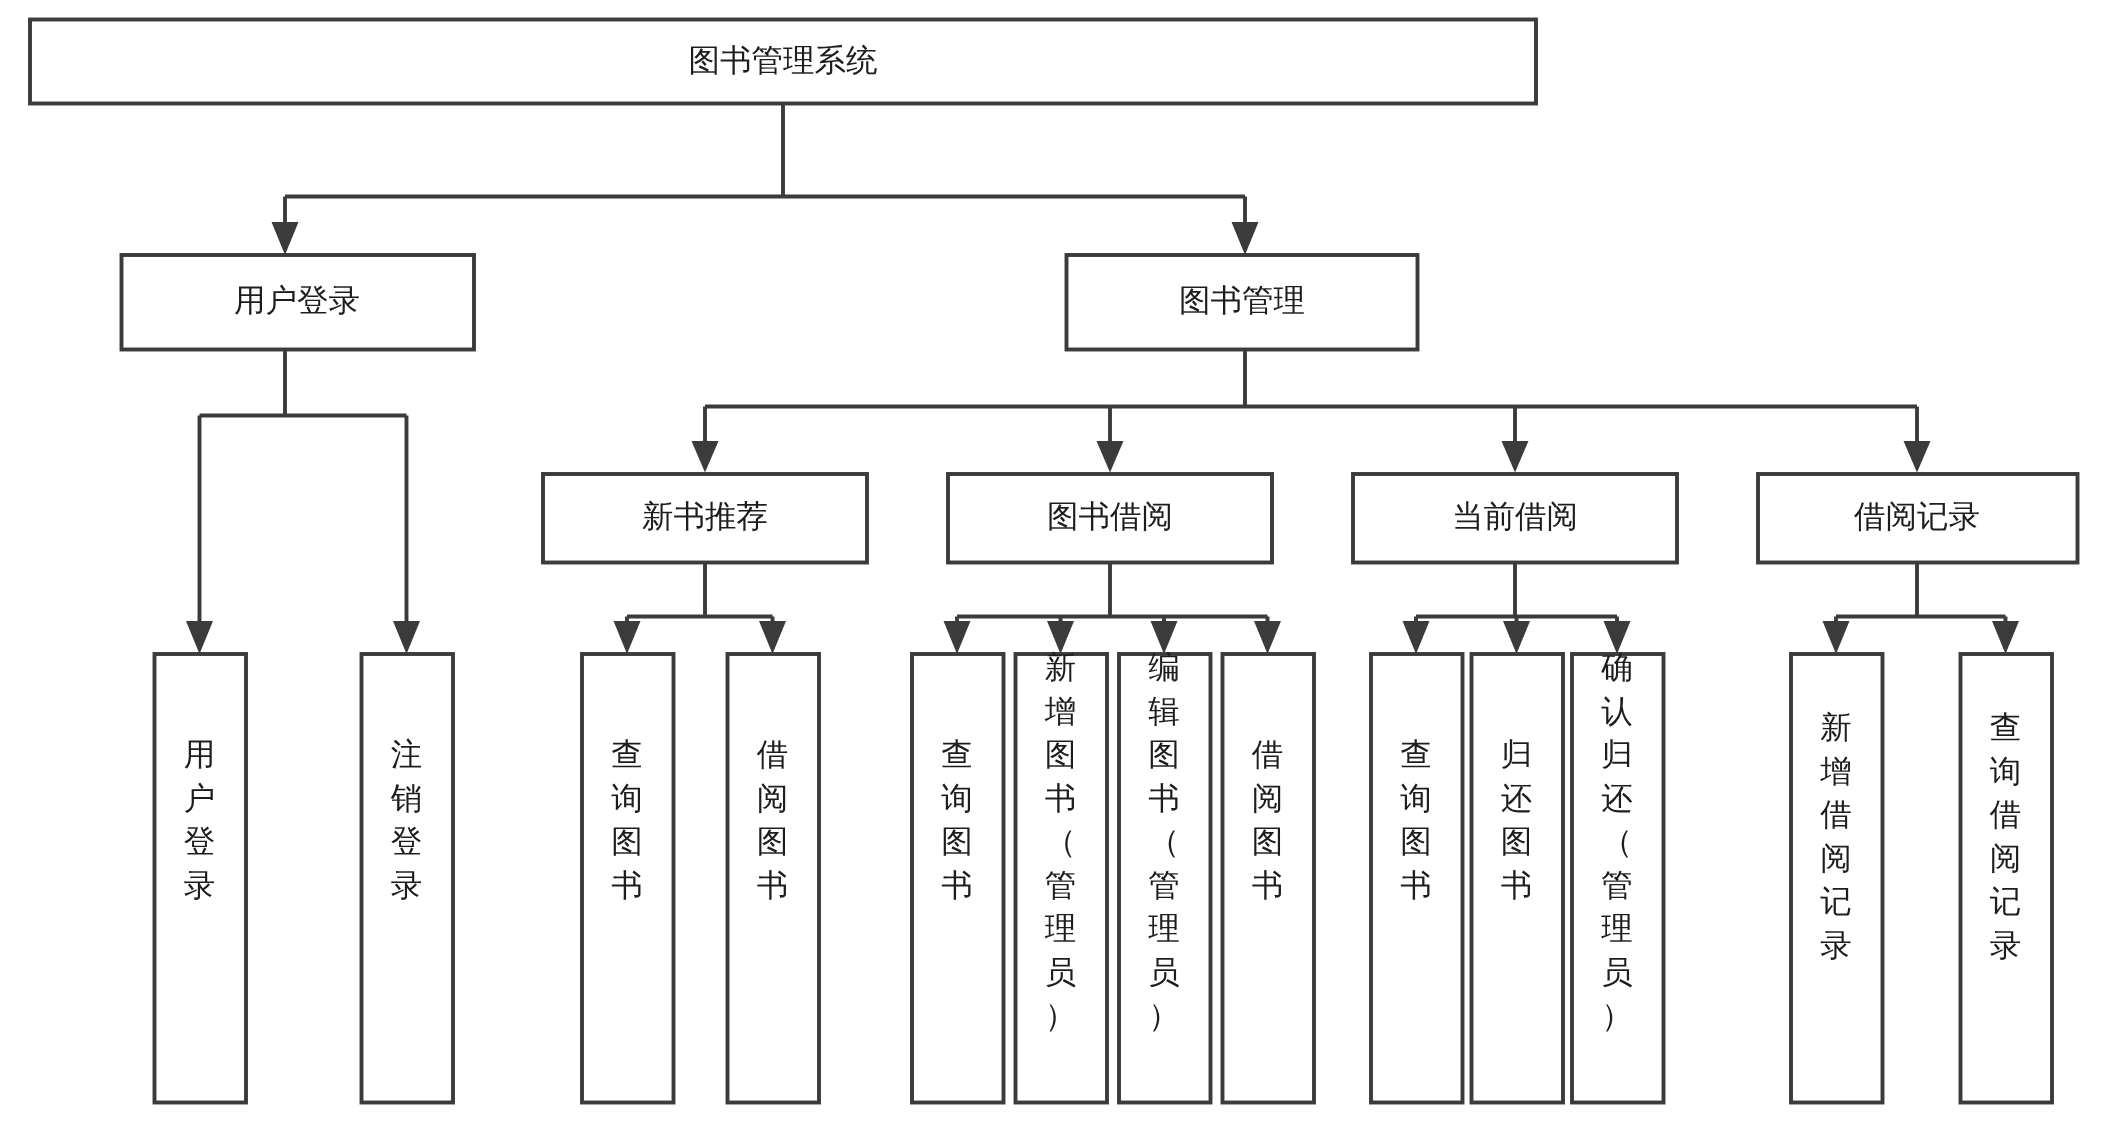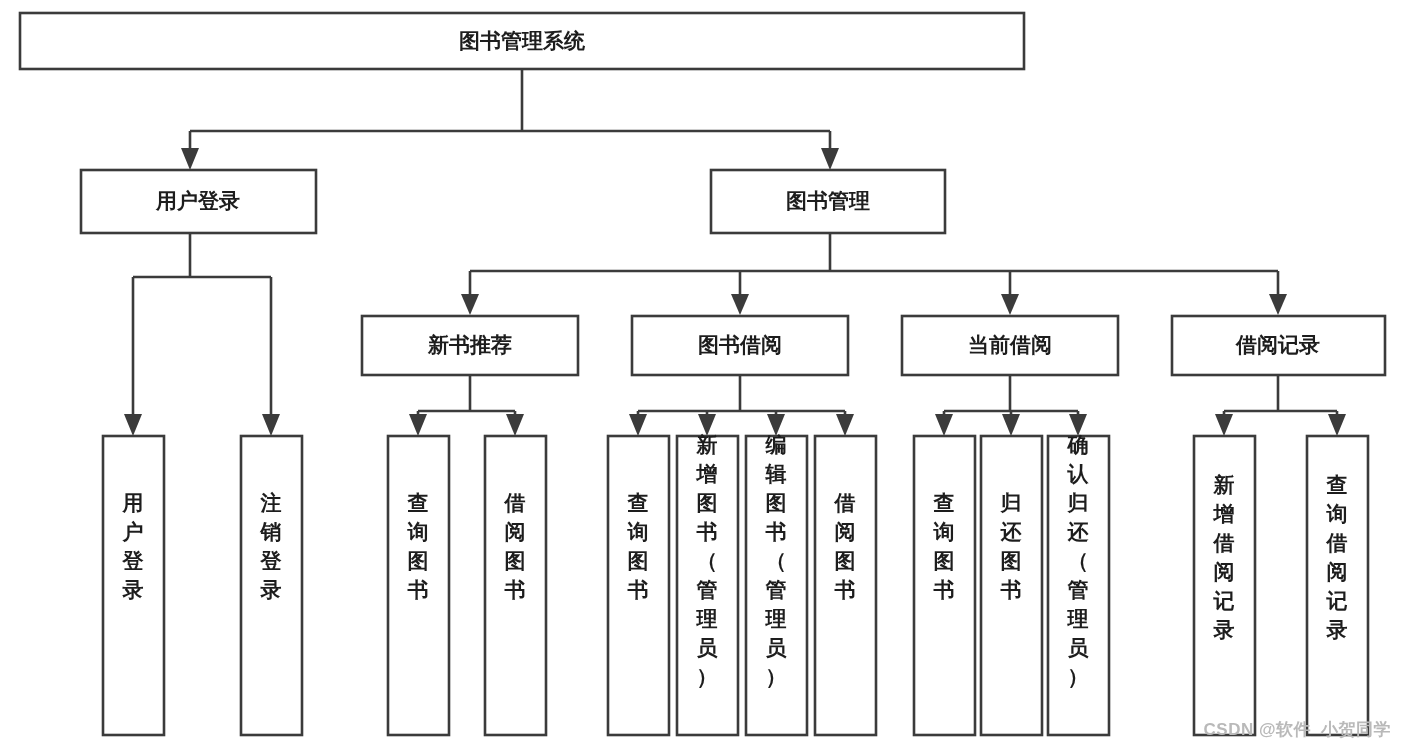--- a/index.html
+++ b/index.html
@@ -11,21 +11,20 @@
     width: 1405px;
     height: 747px;
     font-family: "Liberation Sans", "DejaVu Sans", sans-serif;
     overflow: hidden;
     position: relative;
   }
   #diagram-root {
     position: relative;
     width: 1405px;
     height: 747px;
-    font-weight: bold;
   }
   svg.flow {
     position: absolute;
     left: 0;
     top: 0;
     width: 1405px;
     height: 747px;
     display: block;
   }
   .node-box {
@@ -235,15 +234,14 @@
       <rect class="node-box" x="1194" y="436" width="61" height="299"></rect>
       <text class="node-label-v vlabel" x="1224" y="0"><tspan x="1224" y="492">新</tspan><tspan x="1224" y="521">增</tspan><tspan x="1224" y="550">借</tspan><tspan x="1224" y="579">阅</tspan><tspan x="1224" y="608">记</tspan><tspan x="1224" y="637">录</tspan></text>
     </g>
     <g>
       <rect class="node-box" x="1307" y="436" width="61" height="299"></rect>
       <text class="node-label-v vlabel" x="1337" y="0"><tspan x="1337" y="492">查</tspan><tspan x="1337" y="521">询</tspan><tspan x="1337" y="550">借</tspan><tspan x="1337" y="579">阅</tspan><tspan x="1337" y="608">记</tspan><tspan x="1337" y="637">录</tspan></text>
     </g>
 
   </svg>
 
-  <div class="watermark">CSDN @软件_小贺同学</div>
 
 </div>
 
 </body></html>

